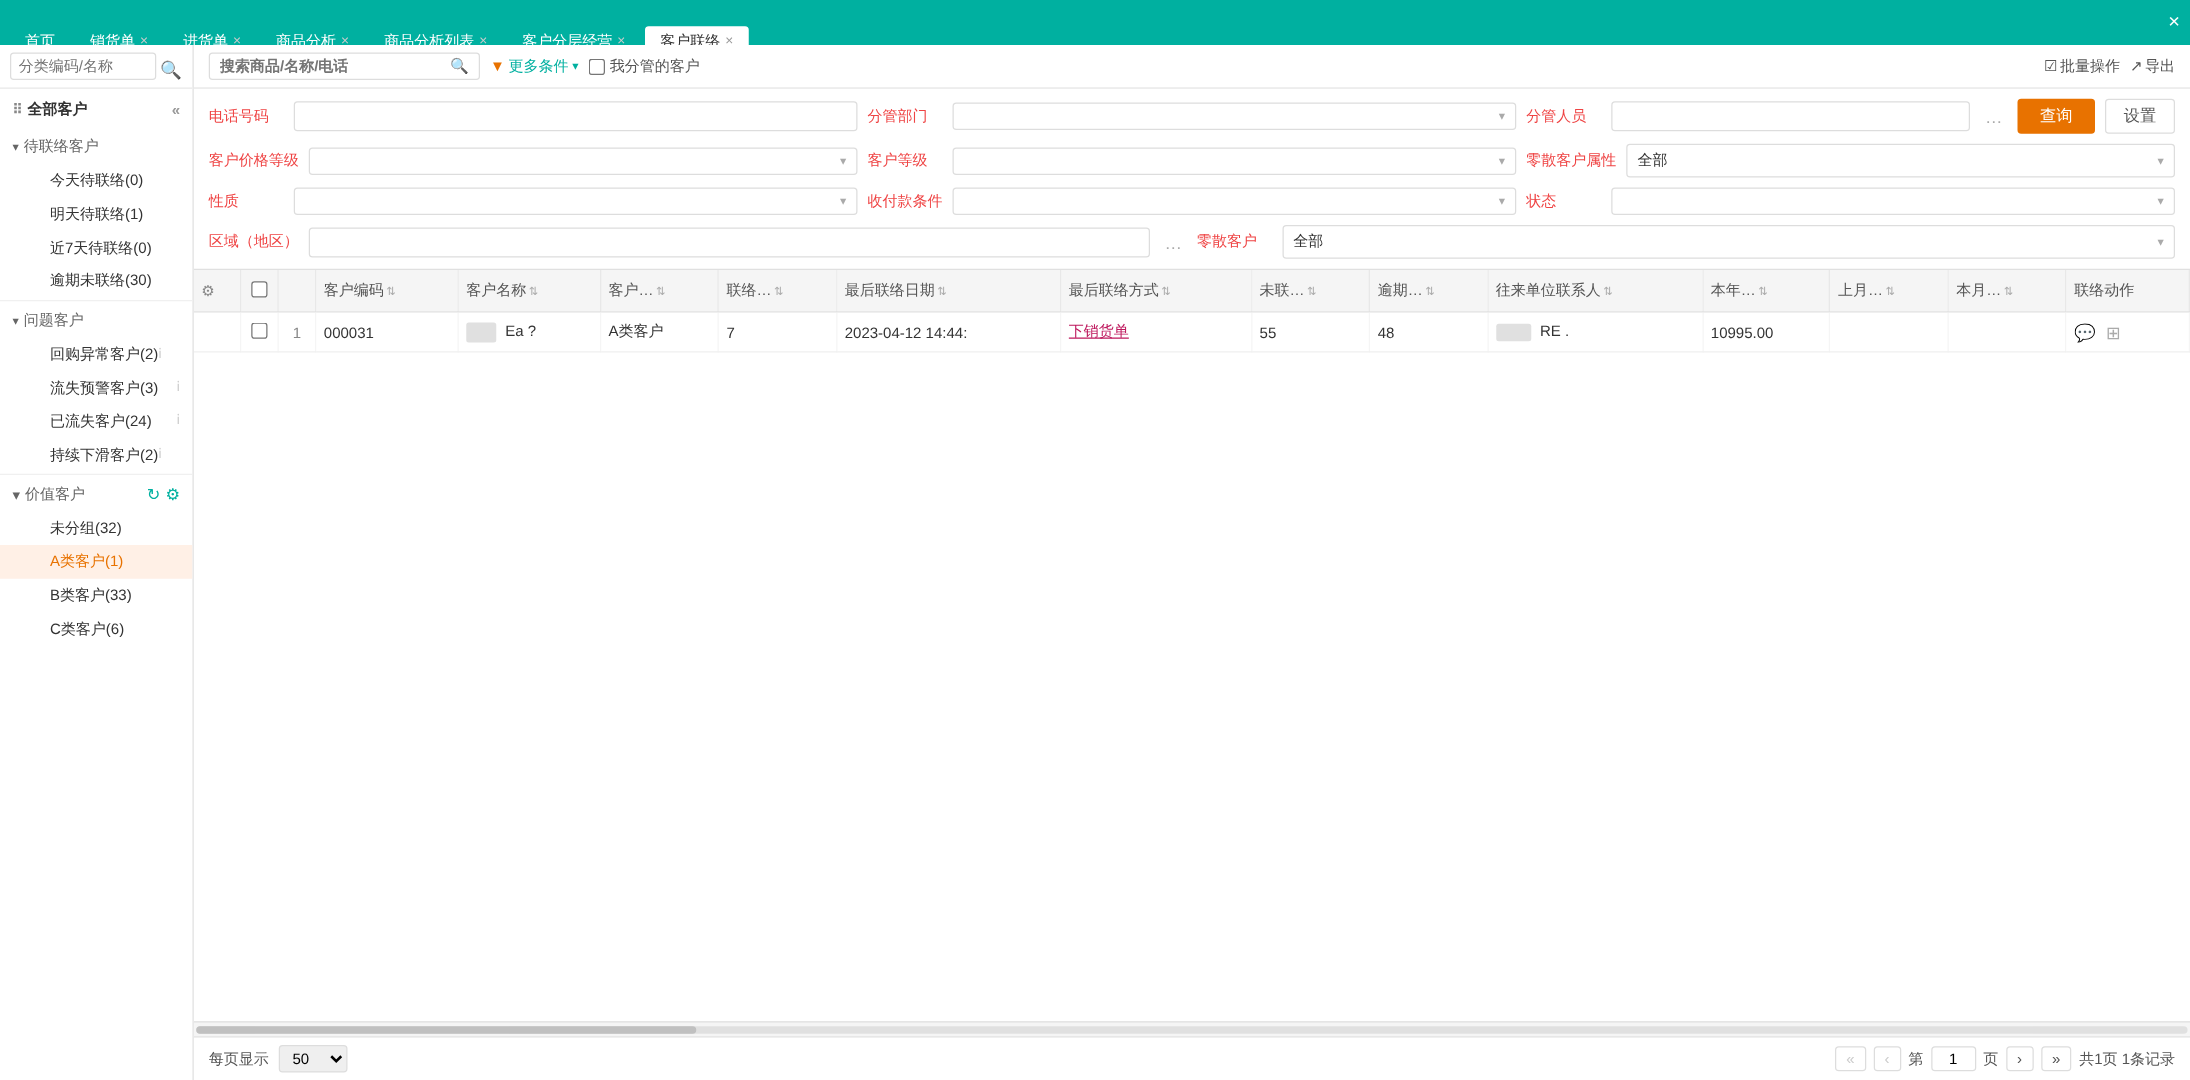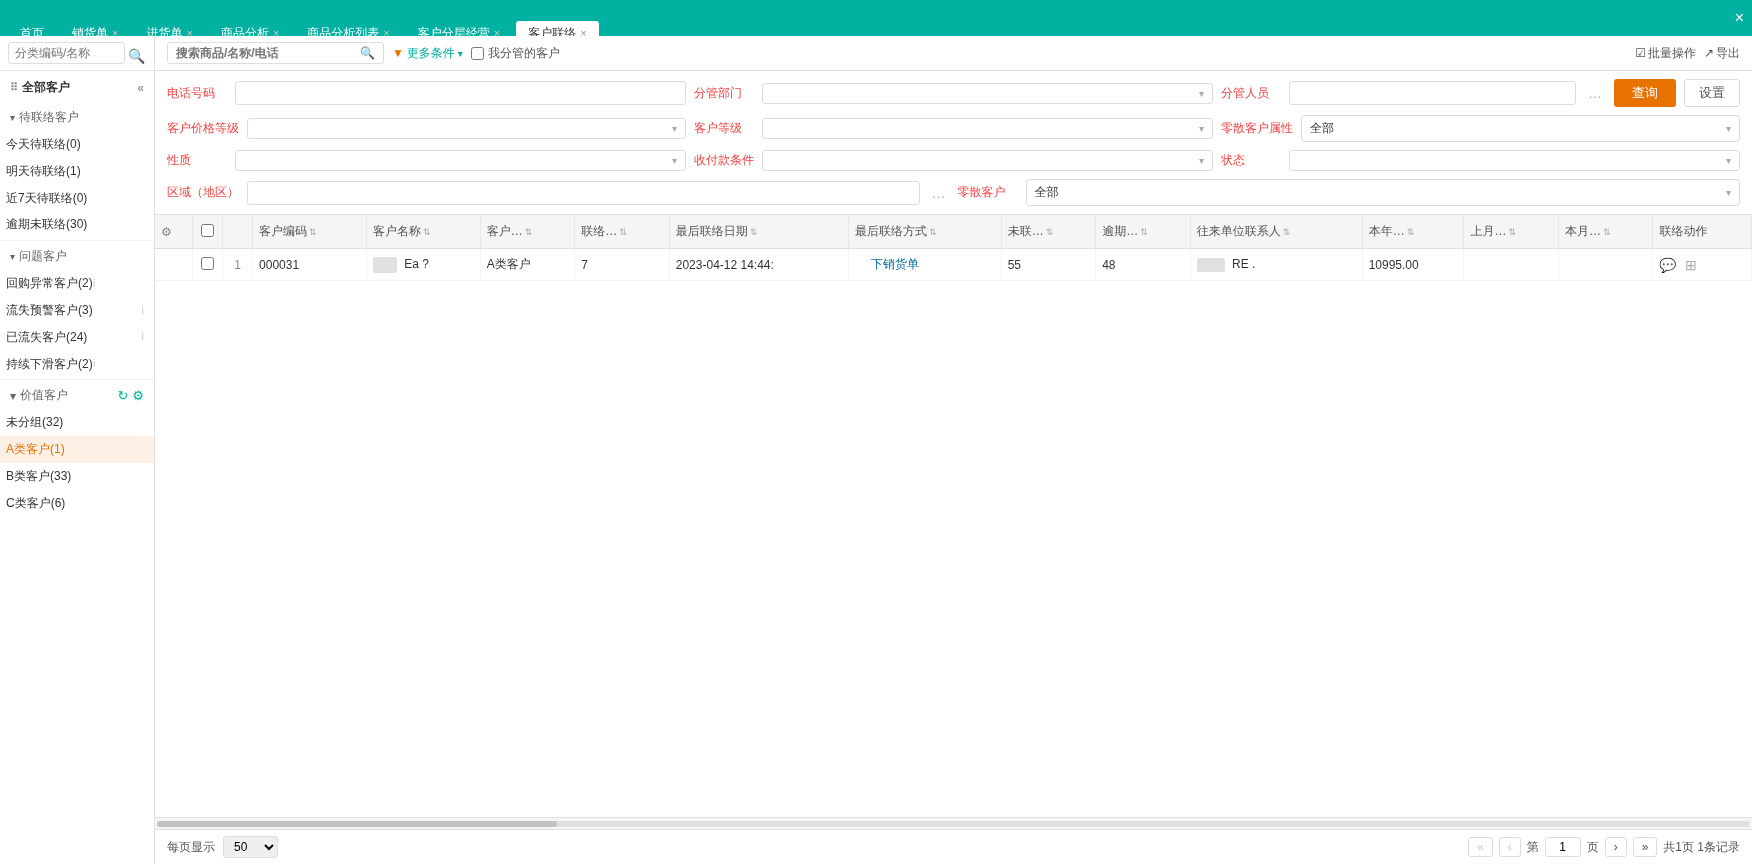--- a/index.html
+++ b/index.html
@@ -19,21 +19,21 @@
 
     
     .sidebar { width: 155px; background: white; border-right: 1px solid #e0e0e0; overflow-y: auto; flex-shrink: 0; }
     .sidebar-search { display: flex; align-items: flex-end; padding: 6px 8px; border-bottom: 1px solid #e8e8e8; gap: 4px; }
     .sidebar-search input { border: 1px solid #ddd; border-radius: 3px; padding: 3px 6px; width: 100%; font-size: 12px; outline: none; }
     .sidebar-search .search-btn { color: #00b0a0; cursor: pointer; font-size: 14px; }
     .sidebar-header { display: flex; align-items: center; justify-content: space-between; padding: 8px 10px; font-weight: bold; color: #333; font-size: 13px; }
     .sidebar-header .collapse-btn { color: #999; cursor: pointer; font-size: 12px; }
     .sidebar-section-title { display: flex; align-items: center; padding: 5px 10px; color: #666; font-size: 12px; cursor: pointer; gap: 4px; }
     .sidebar-section-title .triangle { font-size: 10px; }
-    .sidebar-item { padding: 5px 10px 5px 6px; color: #333; cursor: pointer; line-height: 1.4; }
+    .sidebar-item { padding: 5px 10px 5px 40px; color: #333; cursor: pointer; line-height: 1.4; }
     .sidebar-item.active { background: #fff0e6; color: #e87200; }
     .sidebar-divider { border-top: 1px solid #f0f0f0; margin: 2px 0; }
     .value-customer-header { display: flex; align-items: center; justify-content: space-between; padding: 5px 10px; }
     .value-customer-left { display: flex; align-items: center; gap: 4px; color: #666; font-size: 12px; cursor: pointer; }
     .value-customer-icons { display: flex; gap: 4px; color: #00b0a0; }
 
     
     .content-area { flex: 1; display: flex; flex-direction: column; overflow: hidden; }
 
     
@@ -60,21 +60,21 @@
     .btn-settings { background: white; color: #555; border: 1px solid #ddd; border-radius: 3px; padding: 4px 14px; cursor: pointer; font-size: 13px; }
 
     
     .table-area { flex: 1; overflow: auto; background: white; margin: 0; }
     table { width: 100%; border-collapse: collapse; }
     thead tr { background: #f5f5f5; }
     th { padding: 8px 6px; text-align: left; border-bottom: 1px solid #e0e0e0; border-right: 1px solid #e8e8e8; color: #555; font-weight: normal; white-space: nowrap; font-size: 12px; position: relative; }
     td { padding: 7px 6px; border-bottom: 1px solid #f0f0f0; border-right: 1px solid #f5f5f5; color: #333; font-size: 12px; white-space: nowrap; }
     .th-gear { color: #888; cursor: pointer; }
     .sort-icon { color: #aaa; font-size: 9px; margin-left: 2px; }
-    .link-text { color: #0369a1; cursor: pointer; margin-left: 16px; }
+    .link-text { color: #be185d; text-decoration: underline; cursor: pointer; }
     .row-actions { display: flex; gap: 8px; align-items: center; }
     .row-action-icon { color: #aaa; cursor: pointer; font-size: 14px; }
 
     
     .pagination { background: white; border-top: 1px solid #e0e0e0; padding: 6px 12px; display: flex; align-items: center; justify-content: space-between; flex-shrink: 0; }
     .pagination-left { display: flex; align-items: center; gap: 8px; color: #555; }
     .pagination-select { border: 1px solid #ddd; border-radius: 3px; padding: 2px 6px; font-size: 12px; }
     .pagination-right { display: flex; align-items: center; gap: 6px; color: #555; font-size: 12px; }
     .page-btn { border: 1px solid #ddd; border-radius: 3px; padding: 2px 8px; cursor: pointer; background: white; color: #555; font-size: 12px; }
     .page-btn:disabled { color: #ccc; cursor: not-allowed; }

